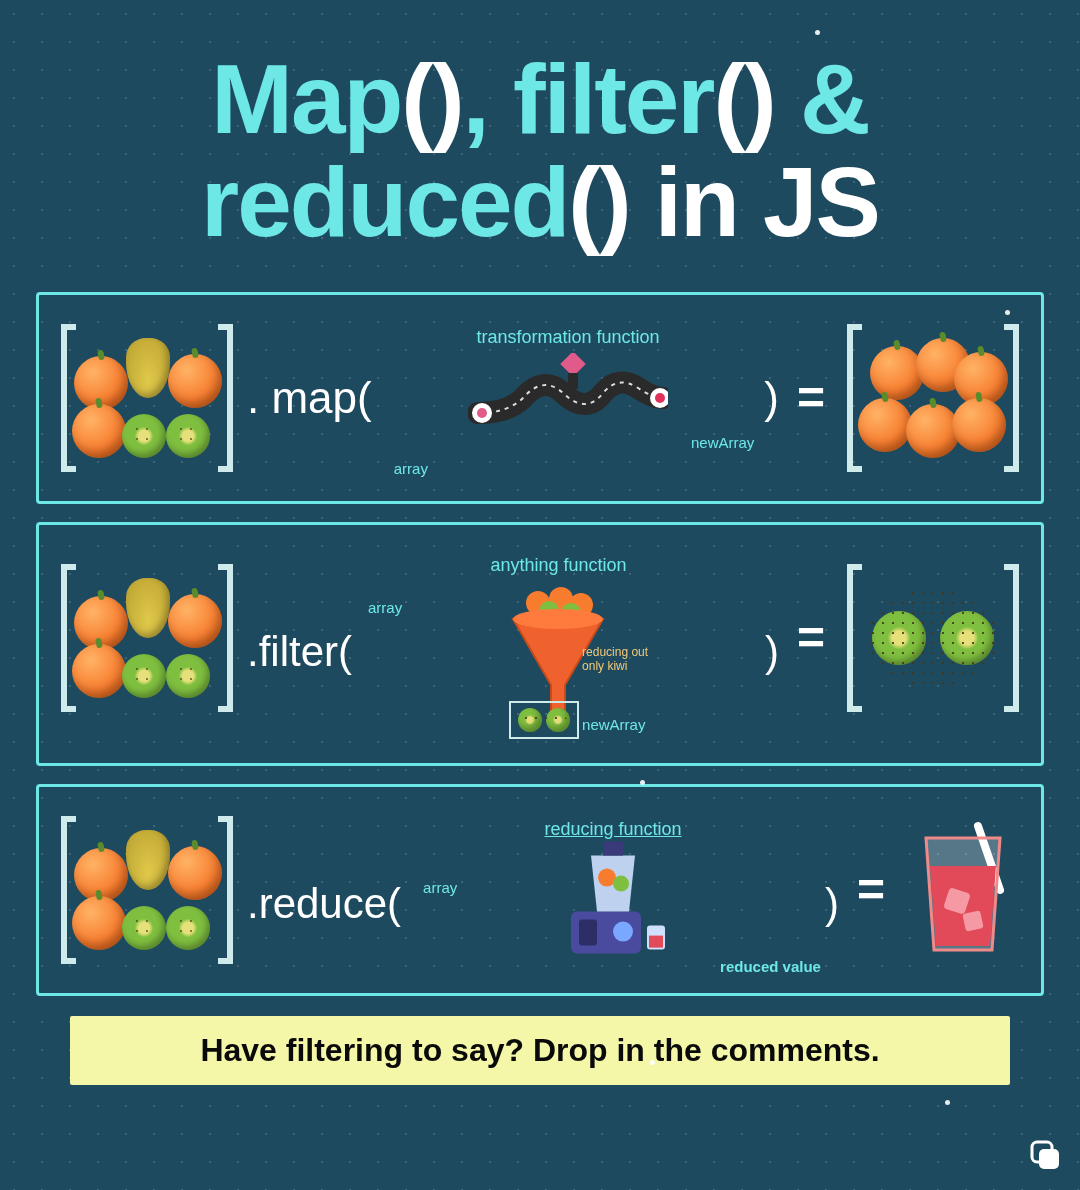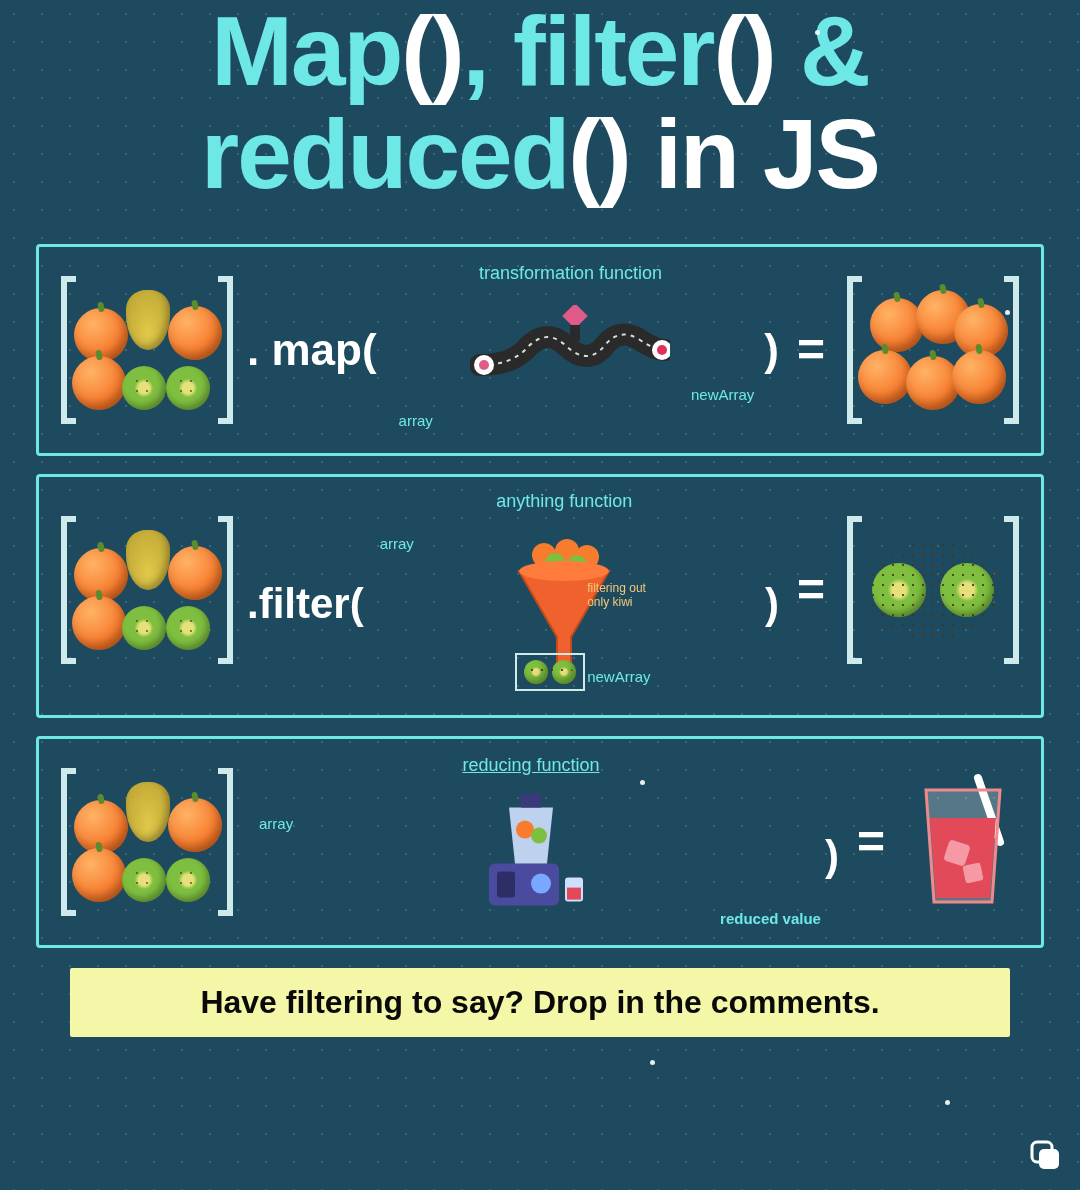--- a/index.html
+++ b/index.html
@@ -10,20 +10,21 @@
     background-image: radial-gradient(circle, rgba(255,255,255,0.15) 1px, transparent 1px);
     background-size: 28px 28px;
     font-family: Arial, Helvetica, sans-serif;
     position: relative;
     overflow: hidden;
   }
   .title {
     text-align: center;
     padding: 0 40px 20px 40px;
     line-height: 1.05;
+    margin-top: 48px;
   }
   .title-line {
     font-size: 98px;
     font-weight: 800;
     letter-spacing: -2px;
   }
   .cyan { color: #6ee7e7; }
   .white { color: #ffffff; }
 
   .panel {
@@ -75,36 +76,37 @@
   }
   .pear {
     width: 44px; height: 60px;
     background: radial-gradient(ellipse at 50% 70%, #e0c84a, #b8a030);
     border-radius: 50% 50% 55% 55% / 35% 35% 65% 65%;
     box-shadow: inset -3px -4px 6px rgba(0,0,0,.25);
   }
 
   .method {
     color: #fff;
-    font-weight: 700;
+    font-weight: 400;
     font-size: 44px;
     white-space: nowrap;
   }
   .method.small { font-size: 42px; margin-top: 28px; }
 
   .mid {
     flex: 1;
     position: relative;
     height: 170px;
   }
   .ann {
     position: absolute;
     color: #6ee7e7;
     font-size: 18px;
     white-space: nowrap;
+    margin-top: 16px;
   }
   .ann.sm { font-size: 15px; }
   .ann.tiny { font-size: 12px; color:#f2c97a; }
 
   .equals {
     color: #fff;
     font-size: 48px;
     font-weight: 800;
     padding: 0 8px;
   }
@@ -246,21 +248,21 @@
 
       <circle cx="55" cy="18" r="12" fill="#f77c2e"></circle>
       <circle cx="78" cy="14" r="12" fill="#f77c2e"></circle>
       <circle cx="98" cy="20" r="12" fill="#f77c2e"></circle>
       <circle cx="66" cy="26" r="10" fill="#7fbf3f"></circle>
       <circle cx="88" cy="28" r="10" fill="#7fbf3f"></circle>
 
       <path d="M30 34 L120 34 L82 100 L82 128 L68 128 L68 100 Z" fill="#f0622d" stroke="#c74a18" stroke-width="2"></path>
       <ellipse cx="75" cy="34" rx="45" ry="10" fill="#ff7a3d"></ellipse>
     </svg>
-    <span class="ann tiny" style="left:56%; top:86px; white-space:pre; text-align:left;">filtering out
+    <span class="ann tiny" style="left:56%; top:86px; white-space:pre; text-align:left;">reducing out
 only kiwi</span>
 
     <div style="position:absolute; left:50%; bottom:-6px; transform:translateX(-70%); width:70px; height:38px; border:2px solid #cfeaea; display:flex; align-items:center; justify-content:center; gap:4px;">
       <div class="kiwi" style="position:static; width:24px; height:24px;"></div>
       <div class="kiwi" style="position:static; width:24px; height:24px;"></div>
     </div>
     <span class="ann sm" style="left:56%; bottom:0;">newArray</span>
   </div>
 
   <span class="method small">)</span>
@@ -291,20 +293,21 @@
     <div class="fruits">
       <div class="fruit peach" style="left:2px; top:18px;"></div>
       <div class="fruit pear" style="left:54px; top:0px;"></div>
       <div class="fruit peach" style="left:96px; top:16px;"></div>
       <div class="fruit peach" style="left:0px;  top:66px;"></div>
       <div class="kiwi" style="left:50px; top:76px;"></div>
       <div class="kiwi" style="left:94px; top:76px;"></div>
     </div>
   </div>
 
+  <span class="method small">.reduce(</span>
 
   <div class="mid">
     <span class="ann" style="left:50%; top:-2px; transform:translateX(-50%);text-decoration:underline;">reducing function</span>
     <span class="ann sm" style="left:12px; top:58px;">array</span>
 
     <svg class="blender" width="140" height="140" viewBox="0 0 140 140">
 
       <rect x="28" y="86" width="70" height="42" rx="6" fill="#4a4a9e"></rect>
       <rect x="36" y="94" width="18" height="26" rx="3" fill="#2e2e66"></rect>
       <circle cx="80" cy="106" r="10" fill="#7aa7ff"></circle>

